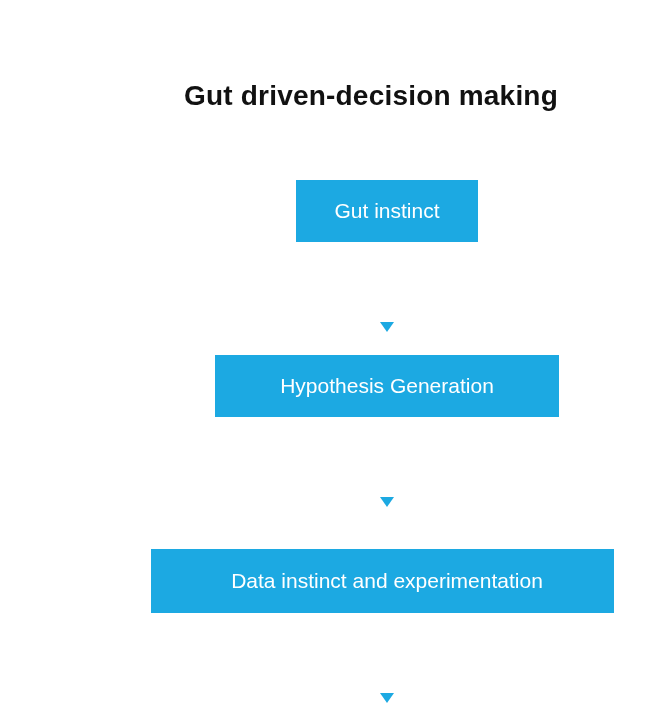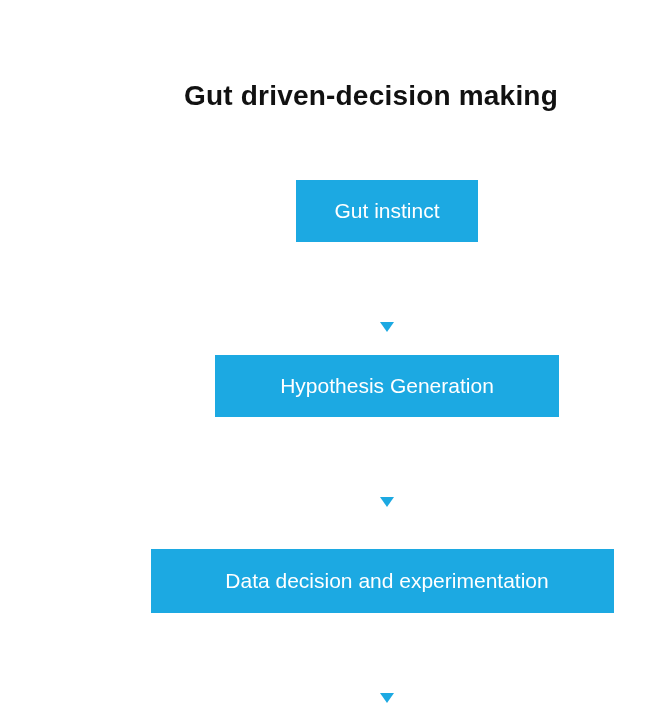--- a/index.html
+++ b/index.html
@@ -97,21 +97,21 @@
     <div class="node node-2">
       <span class="node-label">Hypothesis Generation</span>
     </div>
 
     <div class="arrow arrow-2">
       <div class="shaft"></div>
       <div class="head"></div>
     </div>
 
     <div class="node node-3">
-      <span class="node-label">Data decision and experimentation</span>
+      <span class="node-label">Data instinct and experimentation</span>
     </div>
 
     <div class="arrow arrow-3">
       <div class="shaft"></div>
       <div class="head"></div>
     </div>
 
 
     <div class="arrow arrow-4">
       <div class="shaft"></div>

